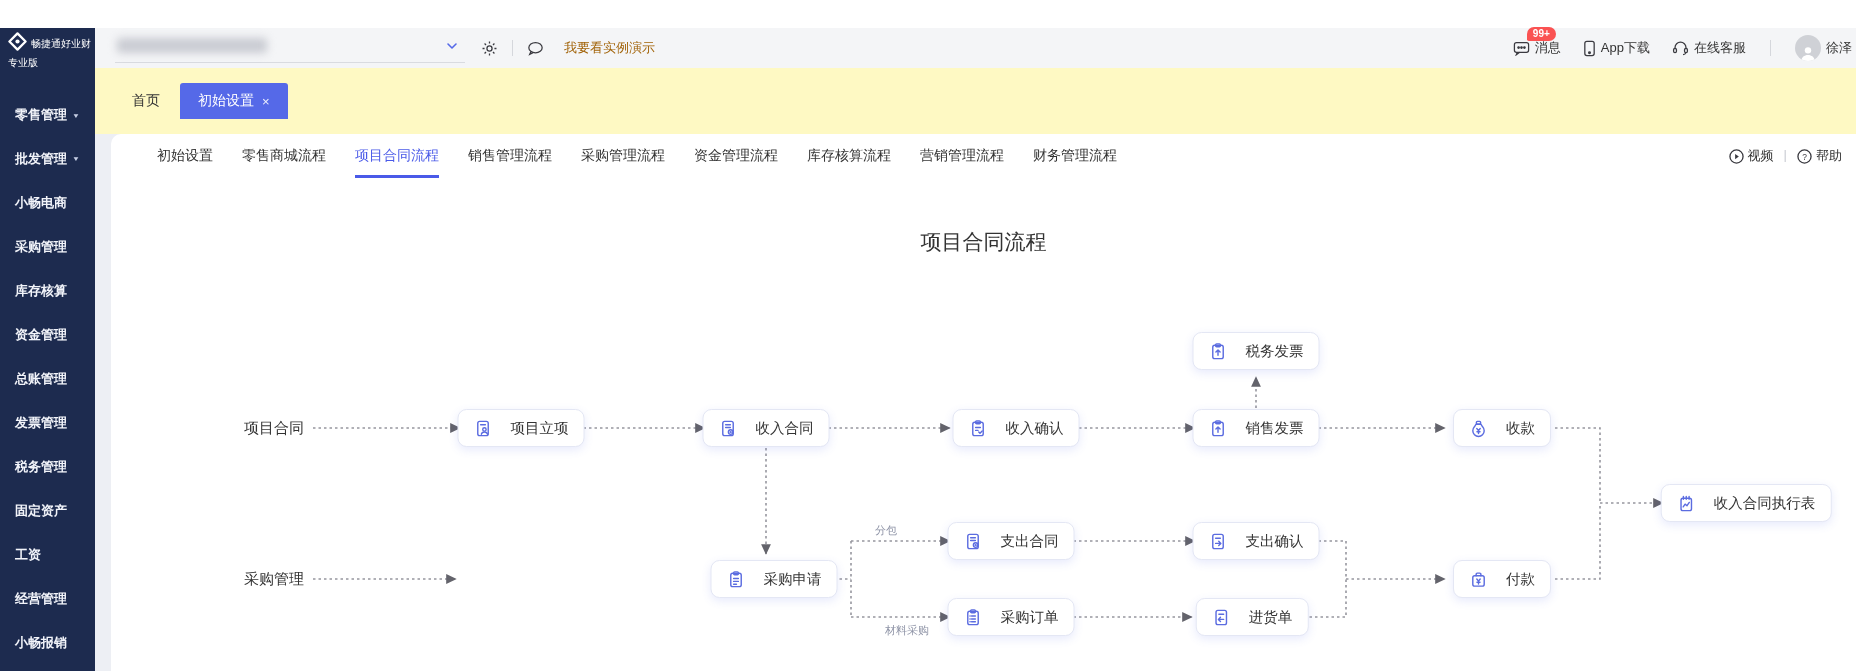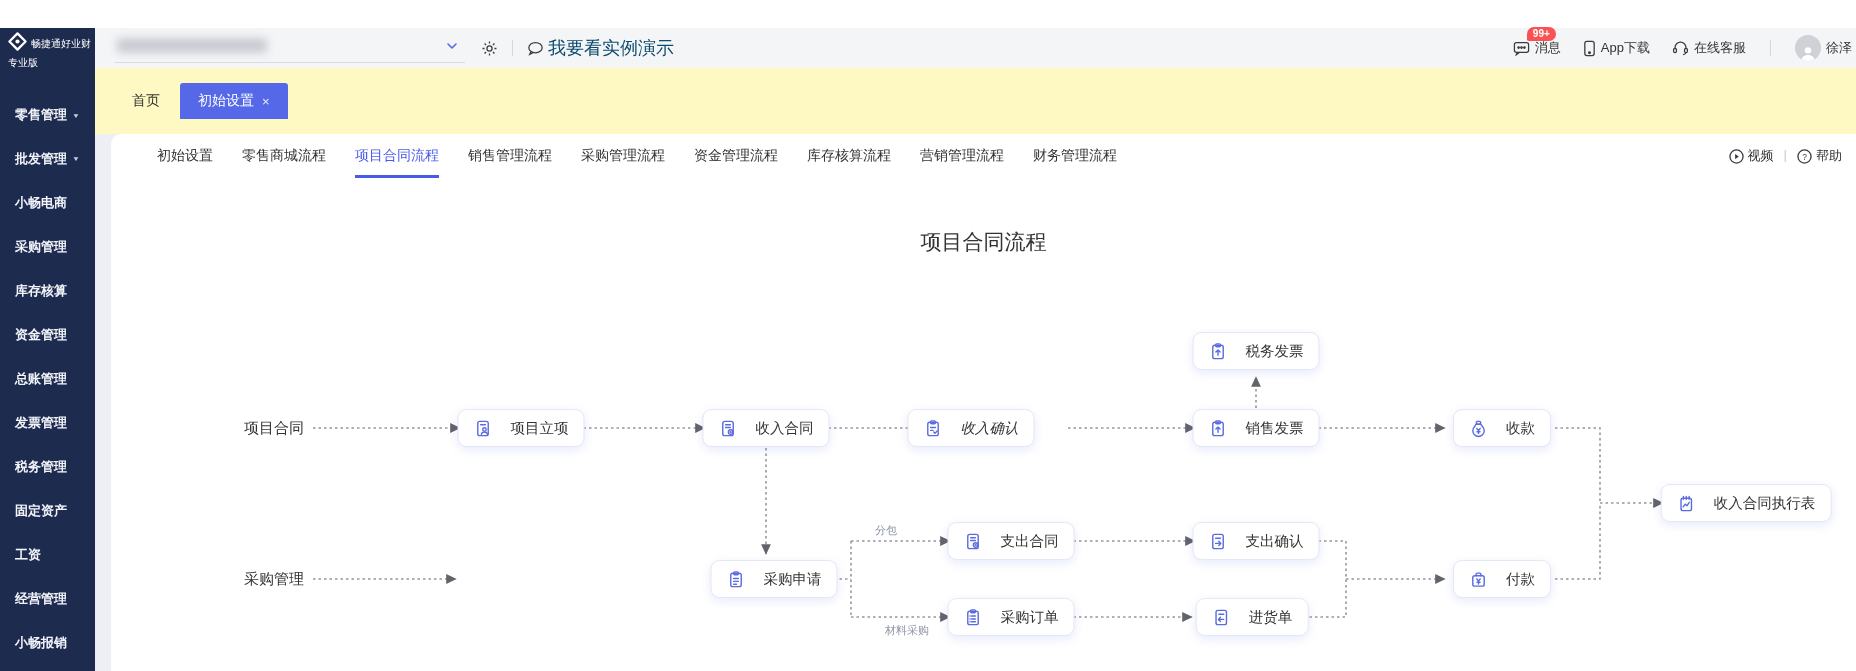--- a/index.html
+++ b/index.html
@@ -21,21 +21,21 @@
   .caret { font-size:8px; color:#c7cfe6; transform:scaleY(.8); }
 
   
   .main { flex:1; display:flex; flex-direction:column; background:#edeff4; min-width:0; }
 
   .header { height:40px; background:#f4f5f7; display:flex; align-items:center; padding:0 0 0 20px; flex-shrink:0; }
   .account-box { width:350px; height:30px; border-bottom:1px solid #d9dbe0; display:flex; align-items:center; justify-content:space-between; padding:0 6px 4px 2px; }
   .blur-pill { width:150px; height:15px; border-radius:3px; background:#c9cbd2; filter:blur(4px); }
   .hdr-icon { display:inline-flex; align-items:center; justify-content:center; cursor:pointer; }
   .hdr-sep { width:1px; height:16px; background:#d5d7dc; margin:0 14px; }
-  .demo-link { display:flex; align-items:center; gap:4px; font-size:18px; color:#0c4a6e; cursor:pointer; }
+  .demo-link { display:flex; align-items:center; gap:20px; font-size:13px; color:#a16207; cursor:pointer; }
   .hdr-right { margin-left:auto; display:flex; align-items:center; gap:10px; padding-right:4px; }
   .hdr-item { display:flex; align-items:center; gap:5px; font-size:13px; color:#333; cursor:pointer; position:relative; margin-left:12px; white-space:nowrap; }
   .badge { position:absolute; top:-12px; left:14px; background:#fa5252; color:#fff; font-size:10px; line-height:14px;
            padding:0 6px; border-radius:8px 8px 8px 2px; font-weight:700; }
   .avatar { width:26px; height:26px; border-radius:50%; background:#cfd1d6; display:flex; align-items:flex-end; justify-content:center; overflow:hidden; }
 
   
   .tabbar { height:66px; background:#fef9c3; display:flex; align-items:center; padding-left:33px; gap:16px; flex-shrink:0; }
   .tab-home { font-size:14px; color:#333; cursor:pointer; padding:8px 4px; }
   .tab-active { background:#5569e8; color:#fff; font-size:14px; height:36px; display:flex; align-items:center; gap:8px;
@@ -276,21 +276,21 @@
           </div>
           <div class="node" style="left: 655px; top: 160px;">
             <svg width="19" height="19" viewBox="0 0 20 20" fill="none" stroke="currentColor" stroke-width="1.5" stroke-linecap="round" stroke-linejoin="round">
               <rect x="4.5" y="2.5" width="11" height="15" rx="2"></rect>
               <path d="M7.5 6h5M7.5 9h5"></path>
               <circle cx="12.8" cy="13.8" r="2.4"></circle>
               <circle cx="12.8" cy="13.8" r=".5" fill="currentColor"></circle>
             </svg>
             <span>收入合同</span>
           </div>
-          <div class="node" style="left: 860px; top: 160px; font-style: italic;">
+          <div class="node" style="left: 905px; top: 160px;">
             <svg width="19" height="19" viewBox="0 0 20 20" fill="none" stroke="currentColor" stroke-width="1.5" stroke-linecap="round" stroke-linejoin="round">
               <rect x="4.5" y="3.5" width="11" height="14" rx="2"></rect>
               <rect x="7.5" y="2" width="5" height="3" rx="1"></rect>
               <path d="M7.5 9h5M7.5 12h2.5M10.8 13.6l1.3 1.3 2.3-2.3"></path>
             </svg>
             <span>收入确认</span>
           </div>
           <div class="node" style="left: 1145px; top: 160px;">
             <svg width="19" height="19" viewBox="0 0 20 20" fill="none" stroke="currentColor" stroke-width="1.5" stroke-linecap="round" stroke-linejoin="round">
               <rect x="4.5" y="3.5" width="11" height="14" rx="2"></rect>

